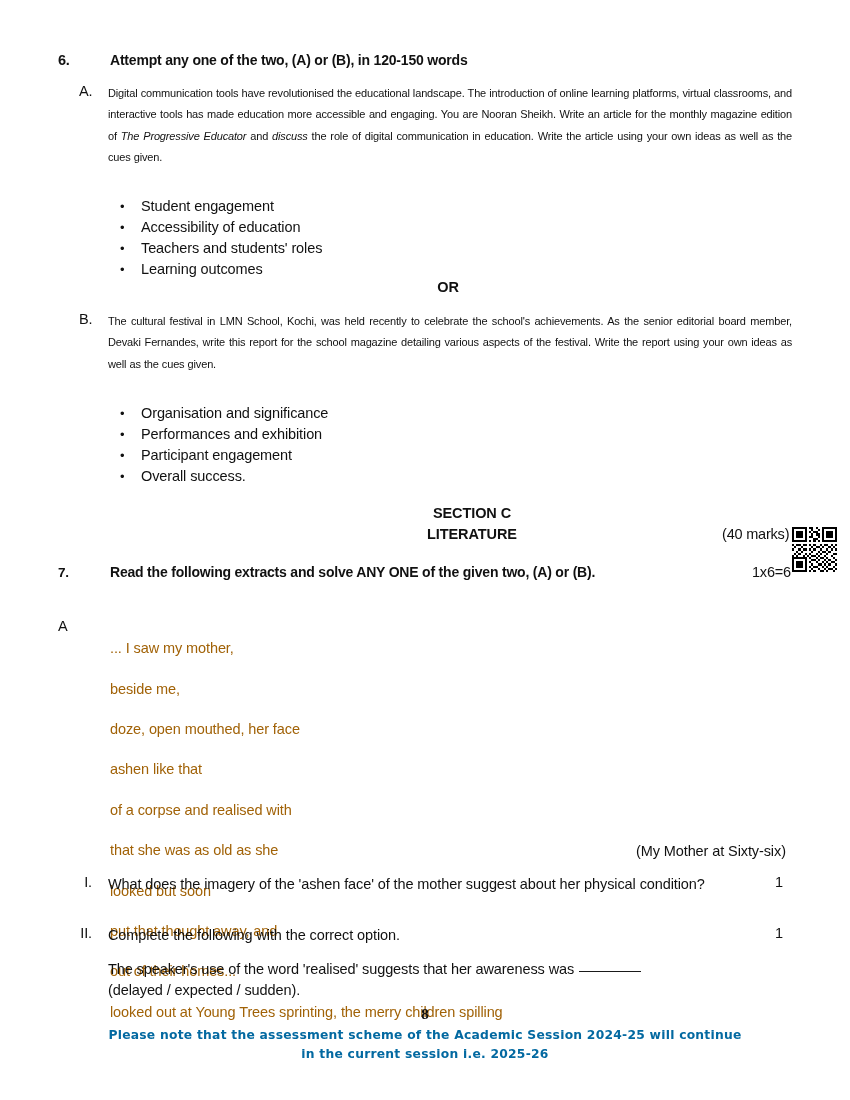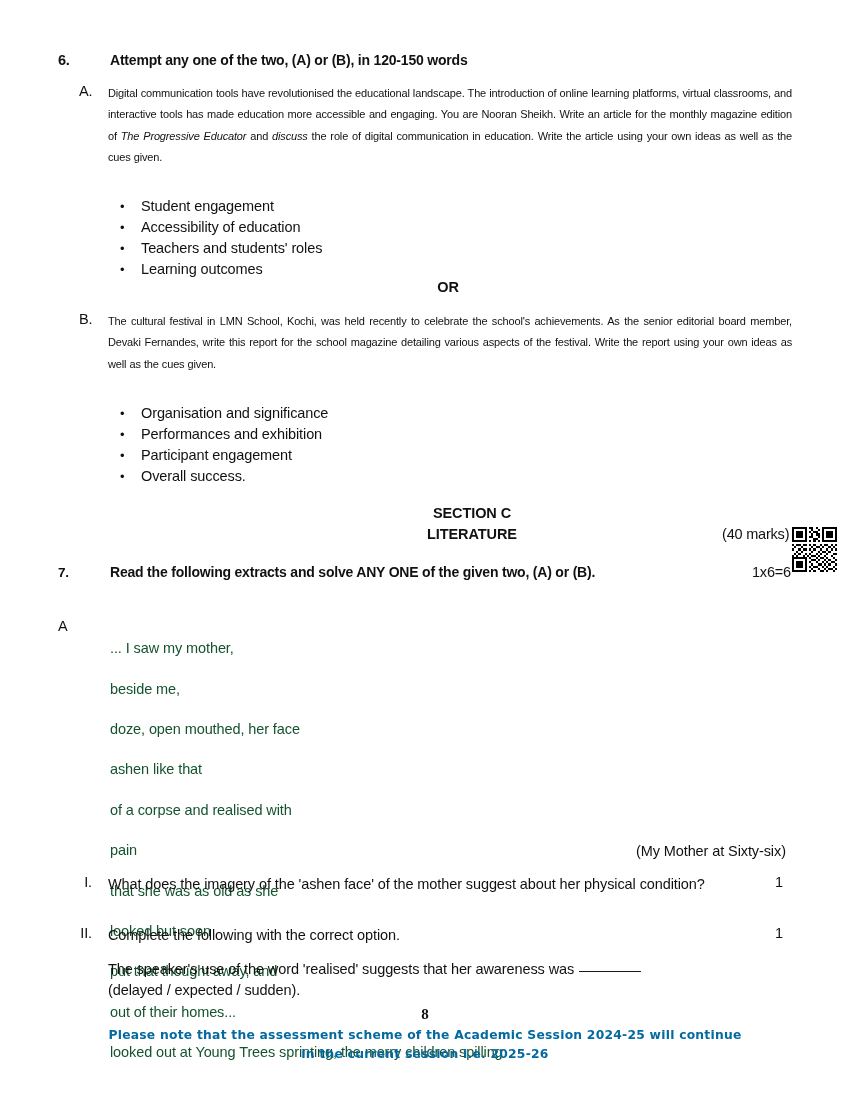--- a/index.html
+++ b/index.html
@@ -113,21 +113,21 @@
 
   
   .extract-letter {
     position: absolute;
     font-size: 14.5px;
   }
   .poem {
     position: absolute;
     font-size: 14.5px;
     line-height: 20.2px;
-    color: #14532d;
+    color: #a16207;
     letter-spacing: -0.1px;
     white-space: pre-line;
   }
   .poem-source {
     position: absolute;
     font-size: 14.5px;
     letter-spacing: -0.1px;
     white-space: nowrap;
   }
 
@@ -382,21 +382,20 @@
   <span class="marks-right" style="left:752px; top:564px;">1x6=6</span>
 
   <span class="extract-letter" style="left:58px; top:618px;">A</span>
 
   <div class="poem" style="left:110px; top:618px; width:600px;">
     <div>... I saw my mother,</div>
     <div>beside me,</div>
     <div>doze, open mouthed, her face</div>
     <div>ashen like that</div>
     <div>of a corpse and realised with</div>
-    <div>pain</div>
     <div>that she was as old as she</div>
     <div>looked but soon</div>
     <div>put that thought away, and</div>
     <div>out of their homes...</div>
     <div>looked out at Young Trees sprinting, the merry children spilling</div>
   </div>
 
   <div class="poem-source" style="left:636px; top:843px;">(My Mother at Sixty-six)</div>
 
   <span class="subq-num" style="left:62px; top:874px; width:30px;">I.</span>

